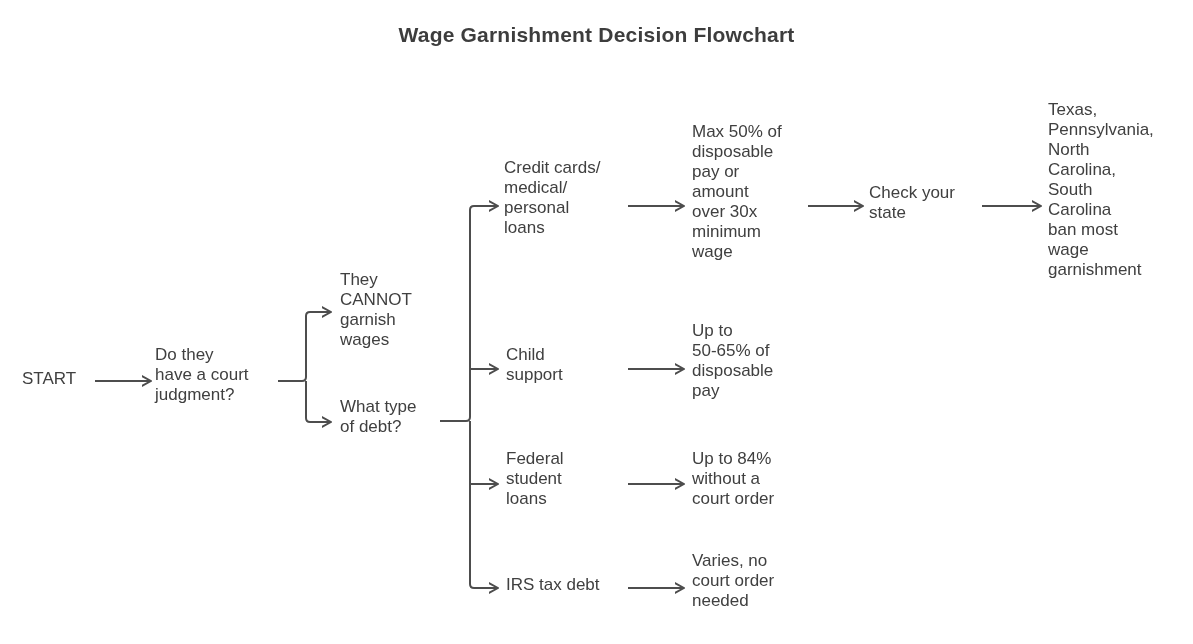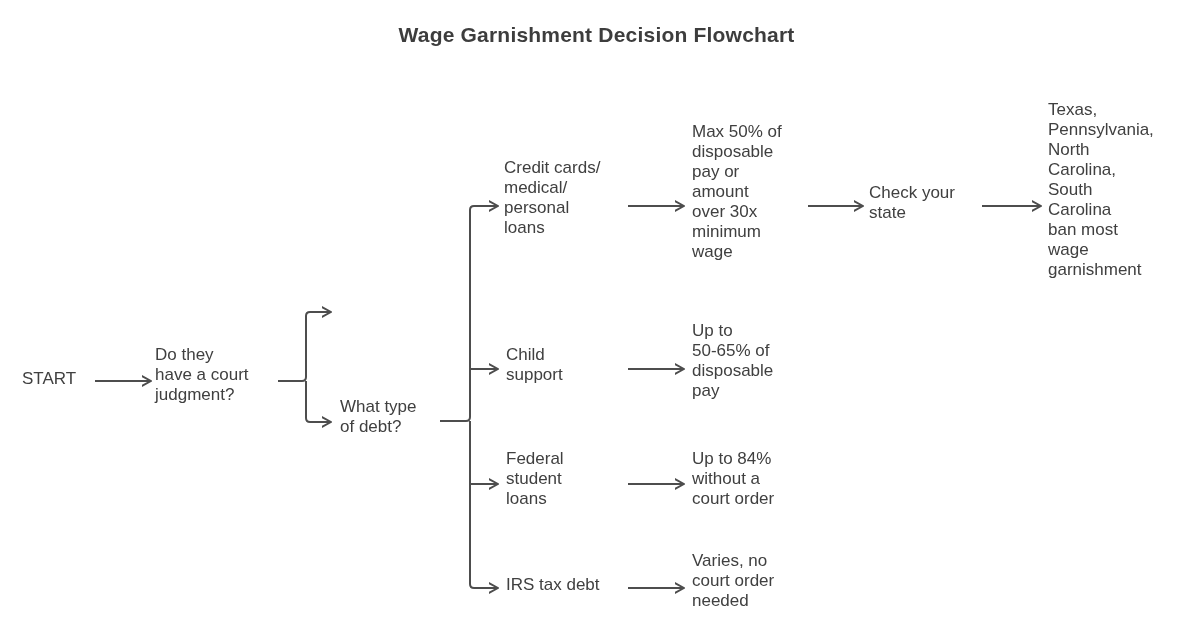--- a/index.html
+++ b/index.html
@@ -74,20 +74,24 @@
 
     <path class="link" d="M628,484 L683,484" marker-end="url(#arrowhead)"></path>
 
     <path class="link" d="M628,588 L683,588" marker-end="url(#arrowhead)"></path>
   </svg>
 
   <div class="node" style="left:22px;  top:369px;">START</div>
   <div class="node" style="left:155px; top:345px;">Do they
 have a court
 judgment?</div>
+  <div class="node" style="left:340px; top:270px;">They
+CANNOT
+garnish
+wages</div>
   <div class="node" style="left:340px; top:397px;">What type
 of debt?</div>
   <div class="node" style="left:504px; top:158px;">Credit cards/
 medical/
 personal
 loans</div>
   <div class="node" style="left:692px; top:122px;">Max 50% of
 disposable
 pay or
 amount

